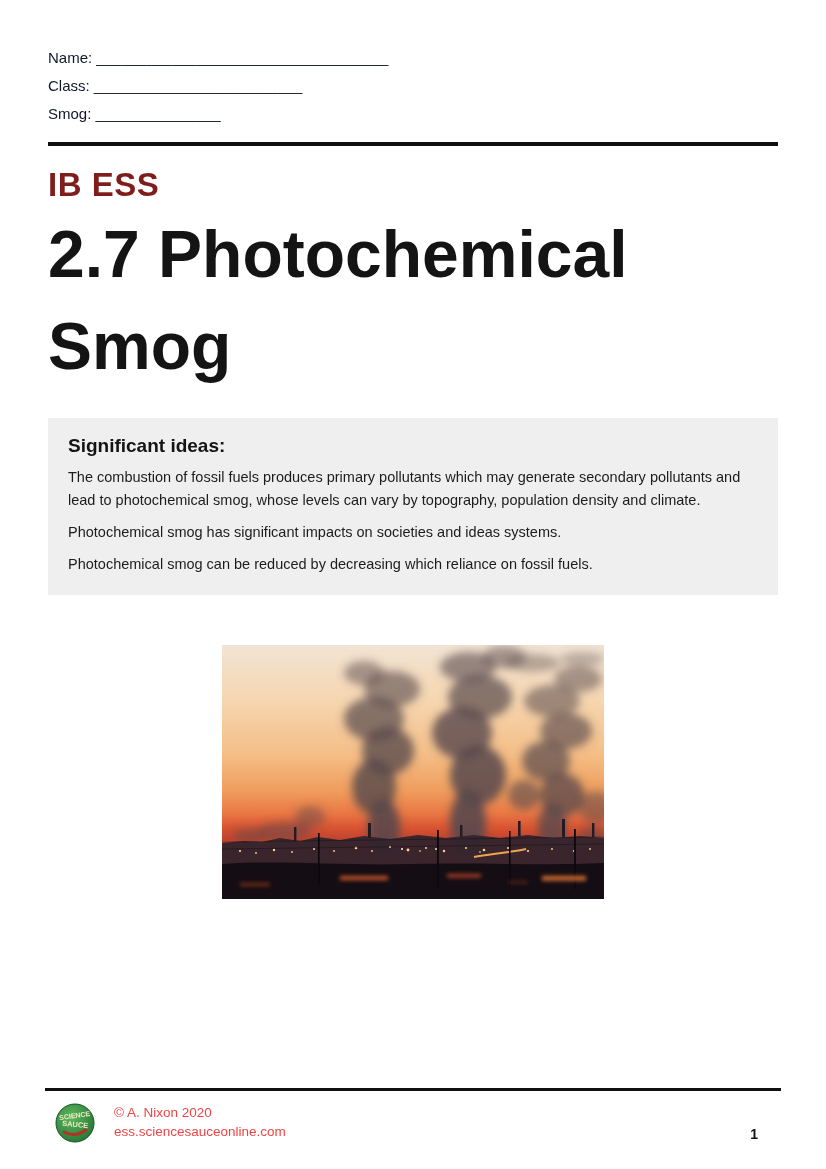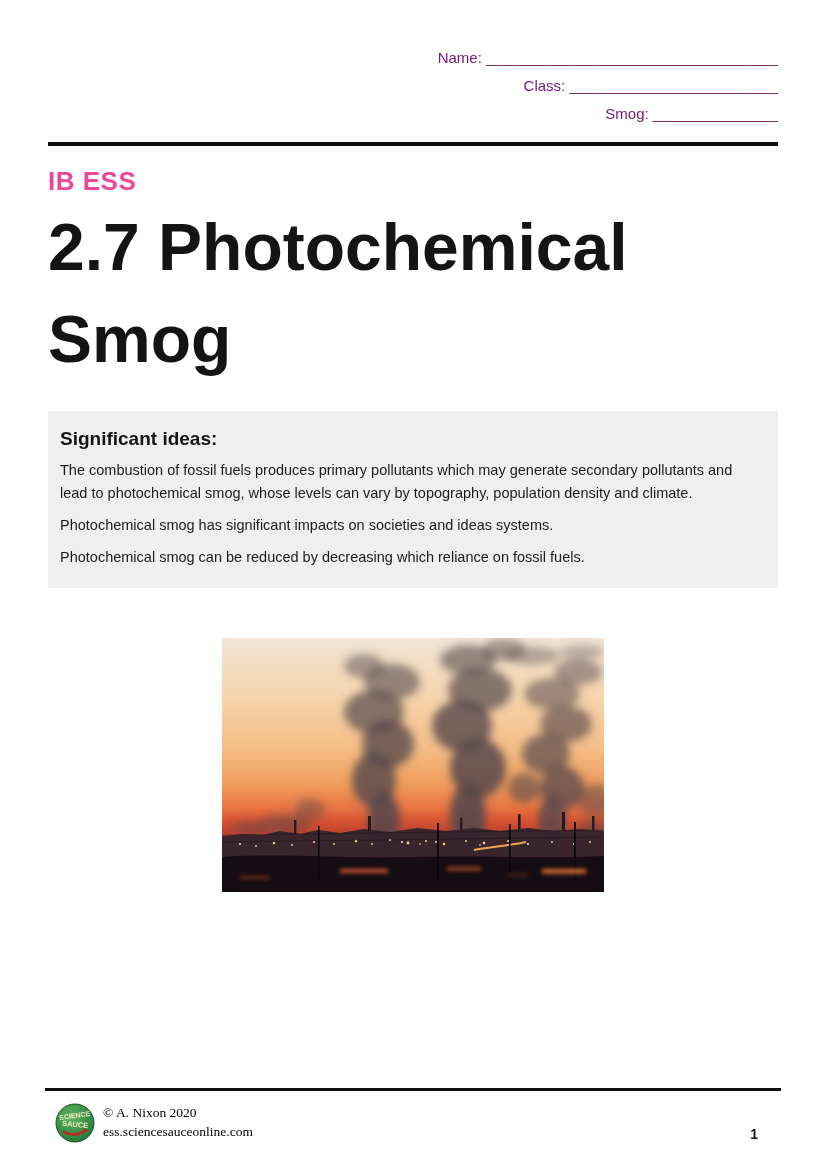--- a/index.html
+++ b/index.html
@@ -7,47 +7,47 @@
     width: 826px; height: 1169px;
     background: #ffffff;
     font-family: "Liberation Sans", sans-serif;
     position: relative;
     overflow: hidden;
     color: #111;
   }
   .content { padding: 44px 48px 0 48px; }
 
   
-  .fields { color: #701a75; font-size: 15px; text-align: right; }
+  .fields { color: #0f172a; font-size: 15px; }
   .field-row { height: 28px; line-height: 28px; white-space: nowrap; }
   .field-line { letter-spacing: 0; }
 
   
   .top-rule { height: 4px; background: #101010; margin-top: 14px; }
 
   
   .course {
     margin-top: 20px;
-    font-size: 26px; font-weight: bold;
-    color: #ec4899; letter-spacing: 0.5px;
+    font-size: 33px; font-weight: bold;
+    color: #7f1d1d; letter-spacing: 0.5px;
   }
   .doc-title {
     margin-top: 4px;
     width: 680px;
     font-size: 66px; font-weight: bold;
     line-height: 92px;
     color: #141414;
     letter-spacing: 0;
   }
 
   
   .ideas-box {
     margin-top: 26px;
     background: #efefef;
-    padding: 17px 22px 19px 12px;
+    padding: 17px 22px 19px 20px;
   }
   .ideas-heading {
     font-size: 19px; font-weight: bold; color: #141414;
     margin: 0 0 6px 0;
   }
   .ideas-box p {
     font-size: 14.5px; line-height: 23px; color: #1c1c1c;
     margin: 9px 0 0 0;
   }
 
@@ -55,22 +55,22 @@
   .photo-wrap { margin-top: 50px; text-align: center; }
   .photo { width: 382px; height: 254px; display: inline-block; }
 
   
   .footer-rule {
     position: absolute; left: 45px; right: 45px; top: 1088px;
     height: 3px; background: #101010;
   }
   .footer-logo { position: absolute; left: 55px; top: 1103px; width: 40px; height: 40px; }
   .footer-text {
-    position: absolute; left: 103px; top: 1103px;
-    font-size: 13.5px; line-height: 19px; color: #000000; font-family: Liberation Serif, serif;
+    position: absolute; left: 114px; top: 1103px;
+    font-size: 13.5px; line-height: 19px; color: #ef4444;
   }
   .page-num {
     position: absolute; right: 68px; top: 1126px;
     font-size: 14px; font-weight: bold; color: #111;
   }
 </style>
 </head>
 <body>
 
 <div class="content">

